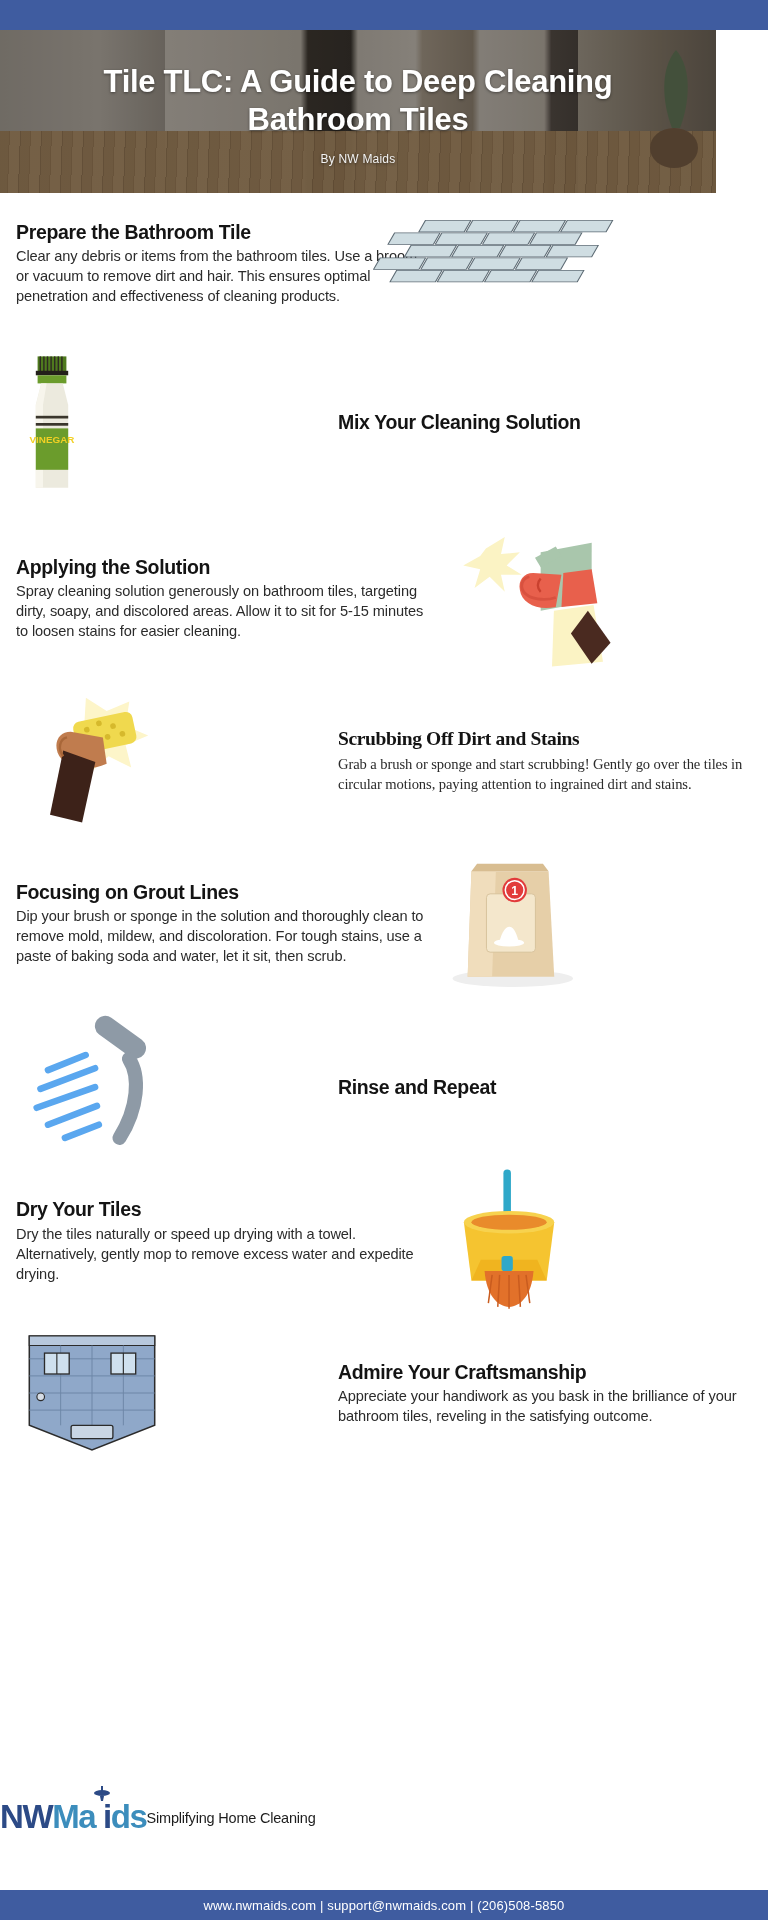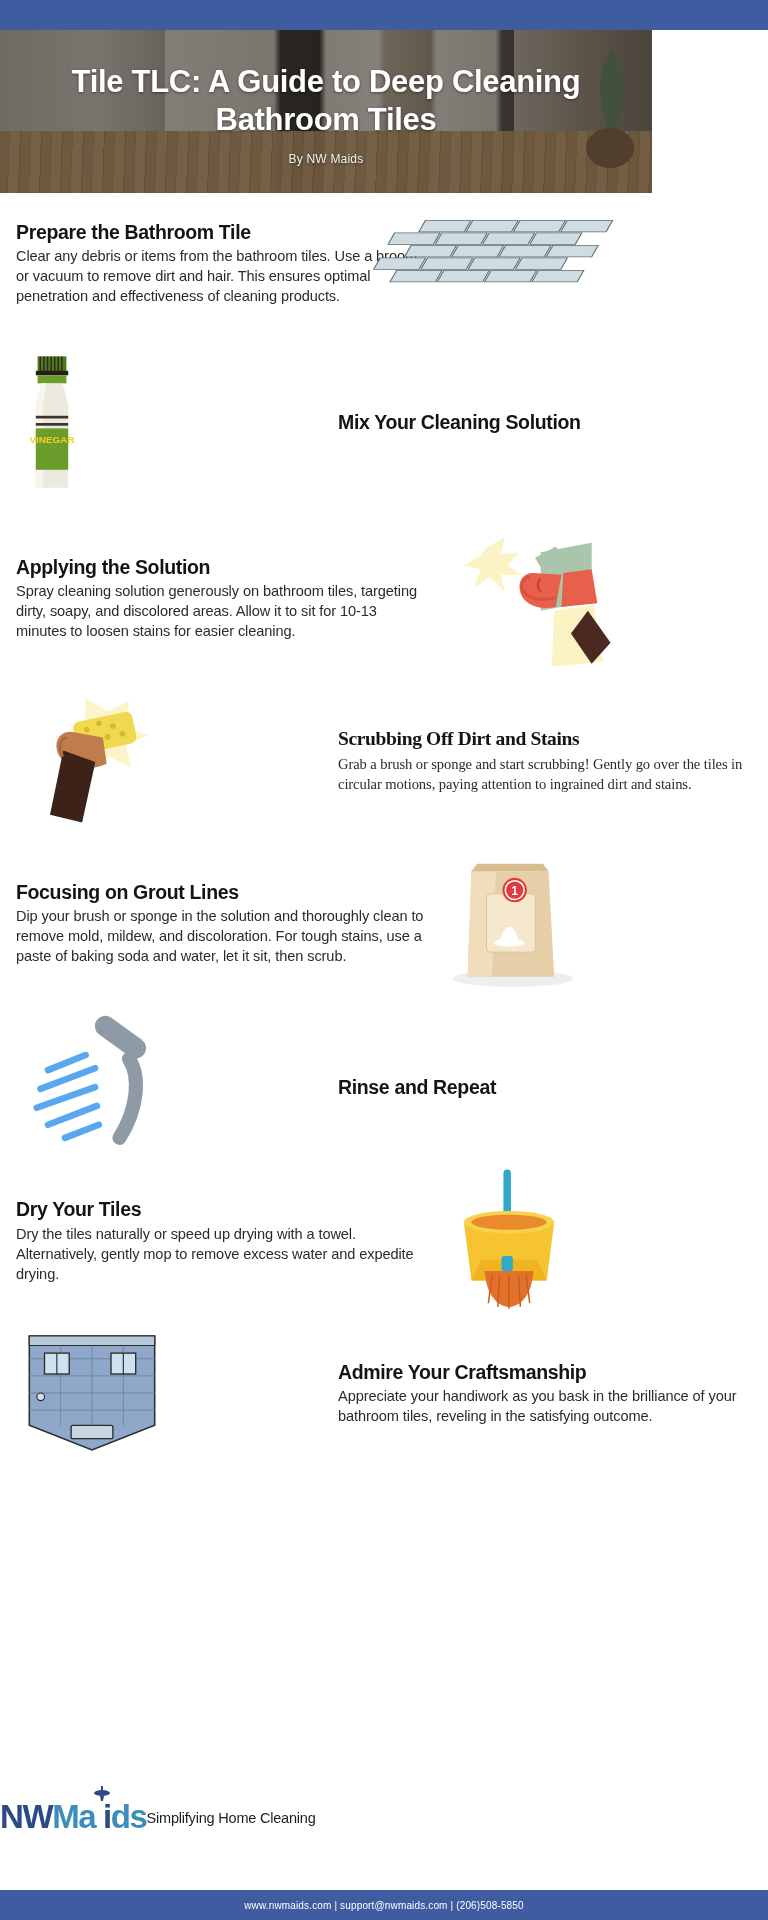--- a/index.html
+++ b/index.html
@@ -23,21 +23,21 @@
     top: 0; left: 0;
     width: 768px;
     height: 30px;
     background: #3f5ca0;
   }
 
   
   .hero {
     position: absolute;
     top: 30px; left: 0;
-    width: 652px;
+    width: 716px;
     height: 163px;
     overflow: hidden;
     background: #8d857c;
   }
   .hero-photo {
     position: absolute;
     inset: 0;
     background:
       linear-gradient(to right,
         #cfc7bd 0%, #cfc7bd 5%,
@@ -195,21 +195,21 @@
     left: 0; bottom: 0;
     width: 768px;
     height: 30px;
     background: #3f5ca0;
     display: flex;
     align-items: center;
     justify-content: center;
   }
   .footer-text {
     color: #ffffff;
-    font-size: 10px;
+    font-size: 13px;
     letter-spacing: 0.15px;
   }
 
   svg { display: block; overflow: visible; }
 </style>
 </head>
 <body>
 
 <div class="page">
 
@@ -298,21 +298,21 @@
             <rect x="22" y="84" width="36" height="46" fill="#6b9c2c"></rect>
             <text x="40" y="100" fill="#f2d024" font-family="Liberation Sans, sans-serif" font-size="11" font-weight="bold" text-anchor="middle">VINEGAR</text>
           </svg>
         </span>
       </div>
     </div>
 
     <div class="step text-left s3">
       <div class="step-text">
         <div class="step-title">Applying the Solution</div>
-        <div class="step-body">Spray cleaning solution generously on bathroom tiles, targeting dirty, soapy, and discolored areas. Allow it to sit for 10-13 minutes to loosen stains for easier cleaning.</div>
+        <div class="step-body">Spray cleaning solution generously on bathroom tiles, targeting dirty, soapy, and discolored areas. Allow it to sit for 5-15 minutes to loosen stains for easier cleaning.</div>
       </div>
       <div class="step-art">
         <span>
           <svg viewBox="0 0 180 165" width="170" height="158">
             <path d="M38 30 L58 18 L54 36 L74 34 L60 48 L76 58 L54 58 L58 76 L42 60 L26 72 L32 52 L14 48 L32 38Z" fill="#fbf3c4"></path>
             <path d="M96 34 L150 24 L150 86 L96 96 Z" fill="#a9c6ac"></path>
             <path d="M110 96 L152 90 L162 150 L108 155 Z" fill="#fbf3c4"></path>
             <path d="M90 40 L112 28 L118 38 L96 50Z" fill="#a9c6ac"></path>
             <path d="M88 56 C78 56 72 64 74 74 C76 88 92 96 112 92 L118 58Z" fill="#e8604c"></path>
             <path d="M84 60 C76 62 74 70 78 76 C84 84 100 86 112 82" fill="none" stroke="#d8513f" stroke-width="3"></path>

